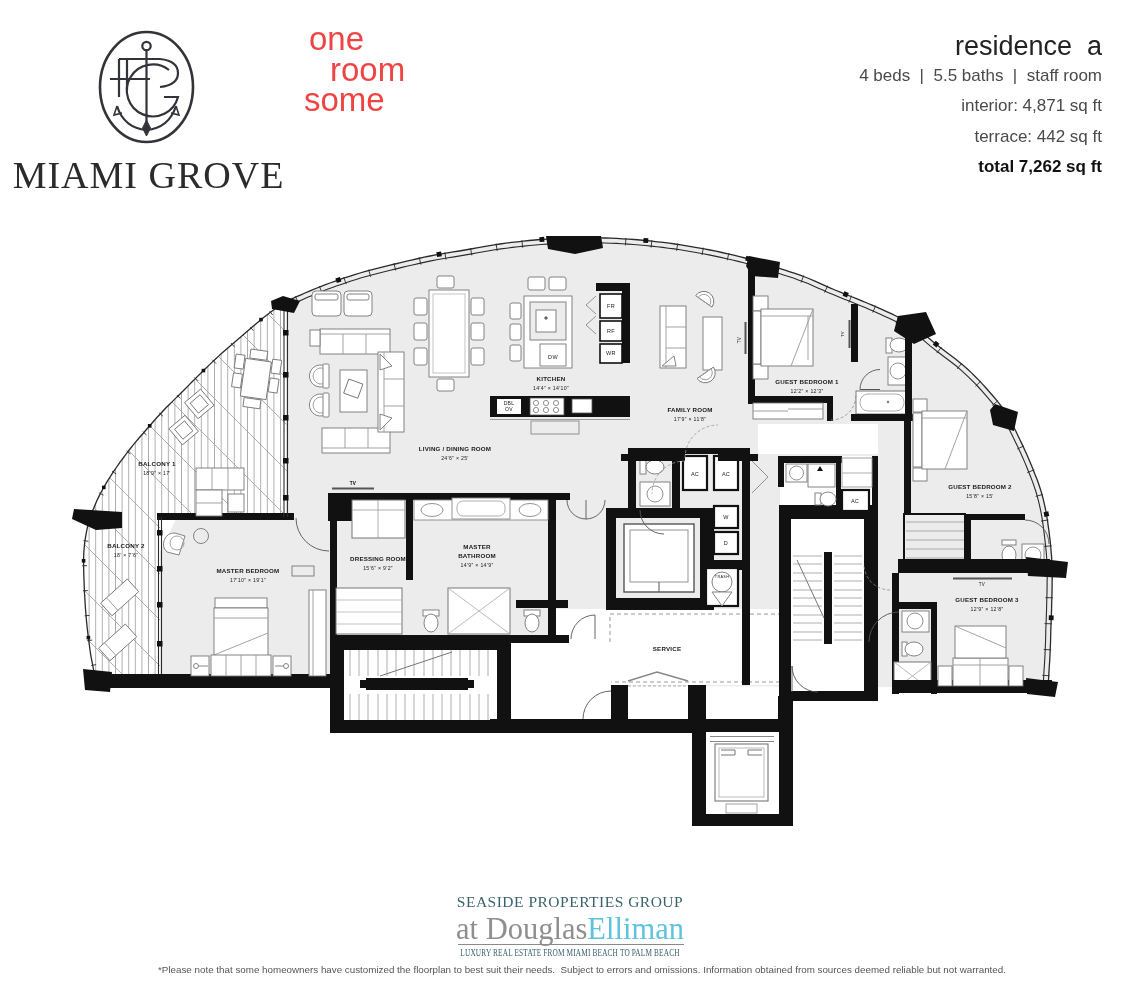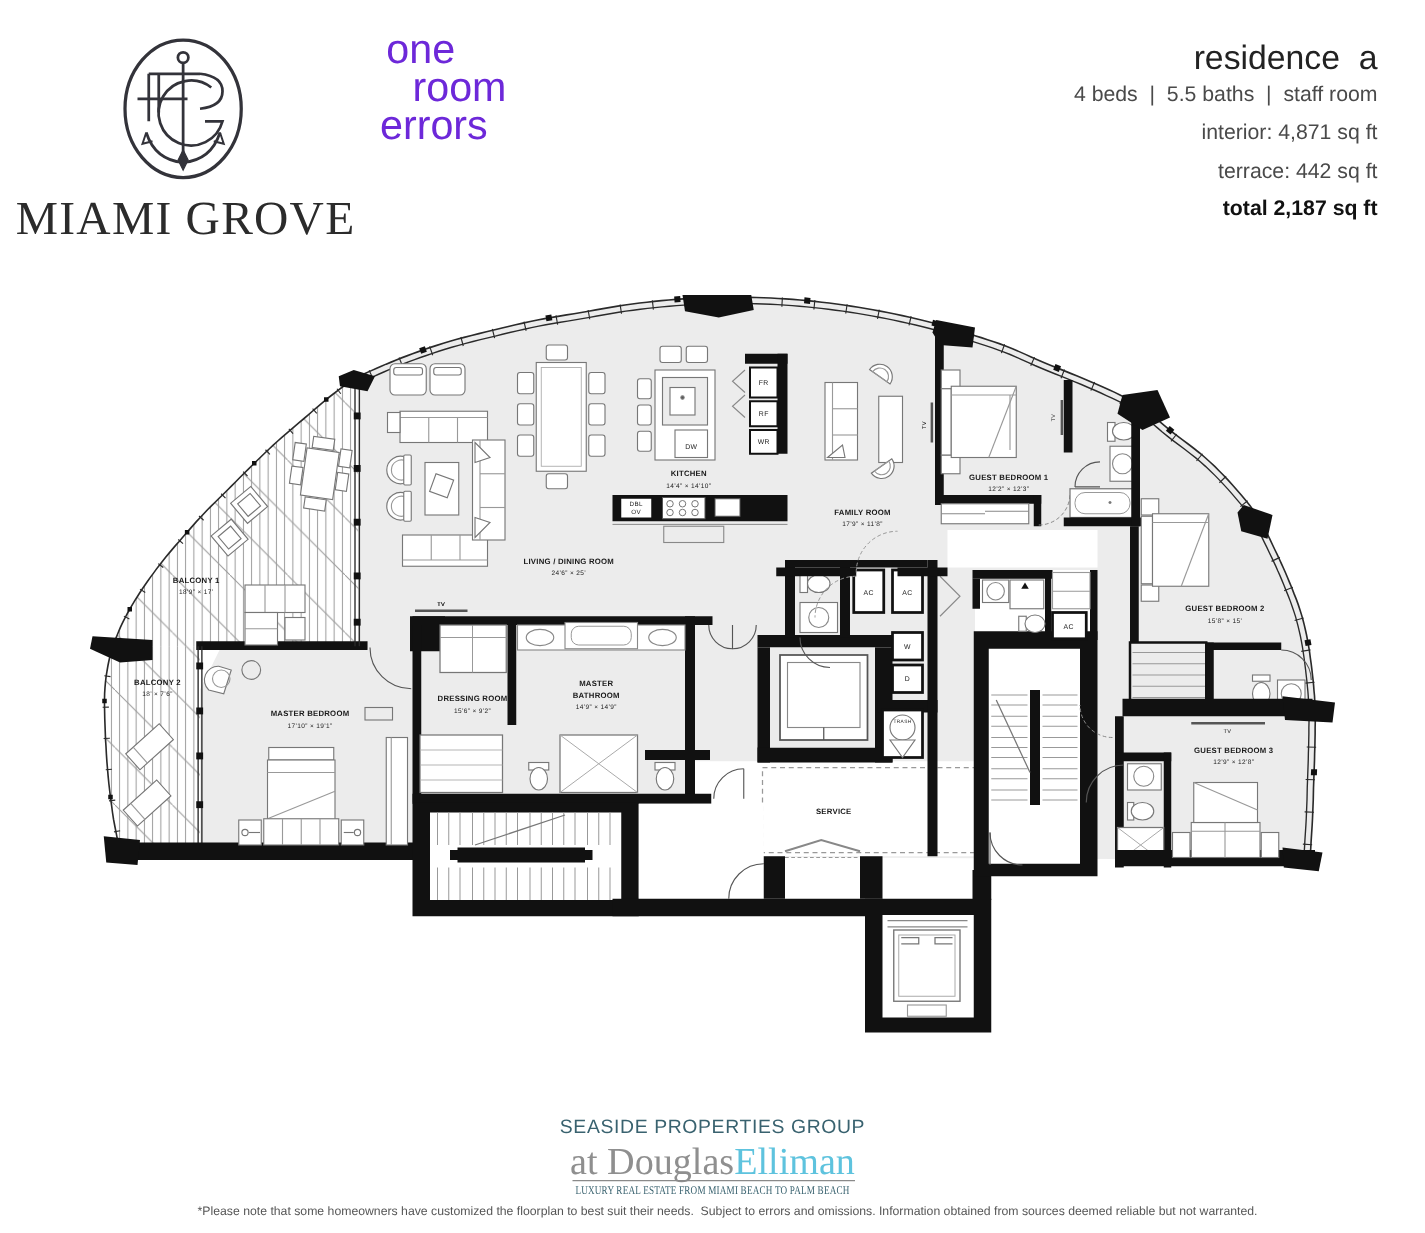--- a/index.html
+++ b/index.html
@@ -25,35 +25,35 @@
     <line x1="39" y1="39" x2="39" y2="70"></line>
     <line x1="31" y1="39" x2="72" y2="39"></line>
     <path d="M 72,39 q 18,2 18,14 q 0,12 -18,14"></path>
     <line x1="22" y1="59" x2="62" y2="59"></line>
     <path d="M 81,50 a 26,26 0 1 0 9,27 l -14,0"></path>
   </g>
 </svg>
 
 <div class="abs" style="left:0;top:153px;width:297px;text-align:center;font-family:'Liberation Serif',serif;font-size:38px;letter-spacing:1px;color:#2b2b2b;">MIAMI GROVE</div>
 
-<div class="abs" style="left:304px;top:24px;font-size:33px;color:#6d28d9;line-height:30.5px;letter-spacing:0px;">
+<div class="abs" style="left:304px;top:24px;font-size:33px;color:#ef4444;line-height:30.5px;letter-spacing:0px;">
   <div style="padding-left:5px">one</div>
   <div style="padding-left:26px">room</div>
-  <div>errors</div>
+  <div>some</div>
 </div>
 
 <div class="abs" style="right:38px;top:31px;font-size:27px;color:#222;">residence&nbsp;&nbsp;a</div>
 
 <div class="abs" style="right:38px;top:66px;font-size:17px;color:#4a4a4a;">4 beds&nbsp; | &nbsp;5.5 baths&nbsp; | &nbsp;staff room</div>
 
 <div class="abs" style="right:38px;top:96px;font-size:17px;color:#4a4a4a;">interior: 4,871 sq ft</div>
 
 <div class="abs" style="right:38px;top:127px;font-size:17px;color:#4a4a4a;">terrace: 442 sq ft</div>
 
-<div class="abs" style="right:38px;top:157px;font-size:17px;font-weight:bold;color:#111;">total 2,187 sq ft</div>
+<div class="abs" style="right:38px;top:157px;font-size:17px;font-weight:bold;color:#111;">total 7,262 sq ft</div>
 
 <svg class="abs" style="left:0;top:0" width="1140" height="986" viewBox="0 0 1140 986">
 <defs>
   <pattern id="hv" width="6.6" height="8" patternUnits="userSpaceOnUse">
     <line x1="3.3" y1="0" x2="3.3" y2="8" stroke="#9a9a9a" stroke-width="0.8"></line>
   </pattern>
   <pattern id="hd" width="46" height="46" patternUnits="userSpaceOnUse">
     <line x1="0" y1="0" x2="46" y2="46" stroke="#9a9a9a" stroke-width="0.8"></line>
   </pattern>
 </defs>
@@ -793,21 +793,21 @@
     <text class="rd" x="855" y="503" font-size="5.5">AC</text>
 <text class="rd" x="726" y="519" font-size="5.5">W</text>
     <text class="rd" x="726" y="545" font-size="5.5">D</text>
 <text class="rd" x="722" y="578" font-size="3.8">TRASH</text>
 
 <text class="rd" x="353" y="485" font-size="4.5">TV</text>
 
 <text class="rd" x="844" y="334" font-size="4.2" transform="rotate(-90 844 334)">TV</text>
 </svg>
 
-<div class="abs" style="left:0;top:893px;width:1140px;text-align:center;font-family:Liberation Sans, sans-serif;font-size:15.5px;letter-spacing:0.5px;color:#39626f;">SEASIDE PROPERTIES GROUP</div>
+<div class="abs" style="left:0;top:893px;width:1140px;text-align:center;font-family:Liberation Serif, serif;font-size:15.5px;letter-spacing:0.5px;color:#39626f;">SEASIDE PROPERTIES GROUP</div>
 
 <div class="abs" style="left:0;top:912px;width:1140px;text-align:center;font-family:'Liberation Serif',serif;font-size:30.5px;color:#8f8f8f;">at Douglas<span style="color:#5ec3de">Elliman</span></div>
 
 <div class="abs" style="left:458px;top:944px;width:226px;border-top:1px solid #8a8a8a;"></div>
 
 <div class="abs" style="left:0;top:948px;width:1140px;text-align:center;font-family:'Liberation Serif',serif;font-size:9.4px;letter-spacing:0.2px;color:#39626f;transform:scaleX(0.78);">LUXURY REAL ESTATE FROM MIAMI BEACH TO PALM BEACH</div>
 
 <div class="abs" style="left:12px;top:964px;width:1140px;text-align:center;font-size:9.8px;color:#555;">*Please note that some homeowners have customized the floorplan to best suit their needs.&nbsp; Subject to errors and omissions. Information obtained from sources deemed reliable but not warranted.</div>
 
 </body></html>

